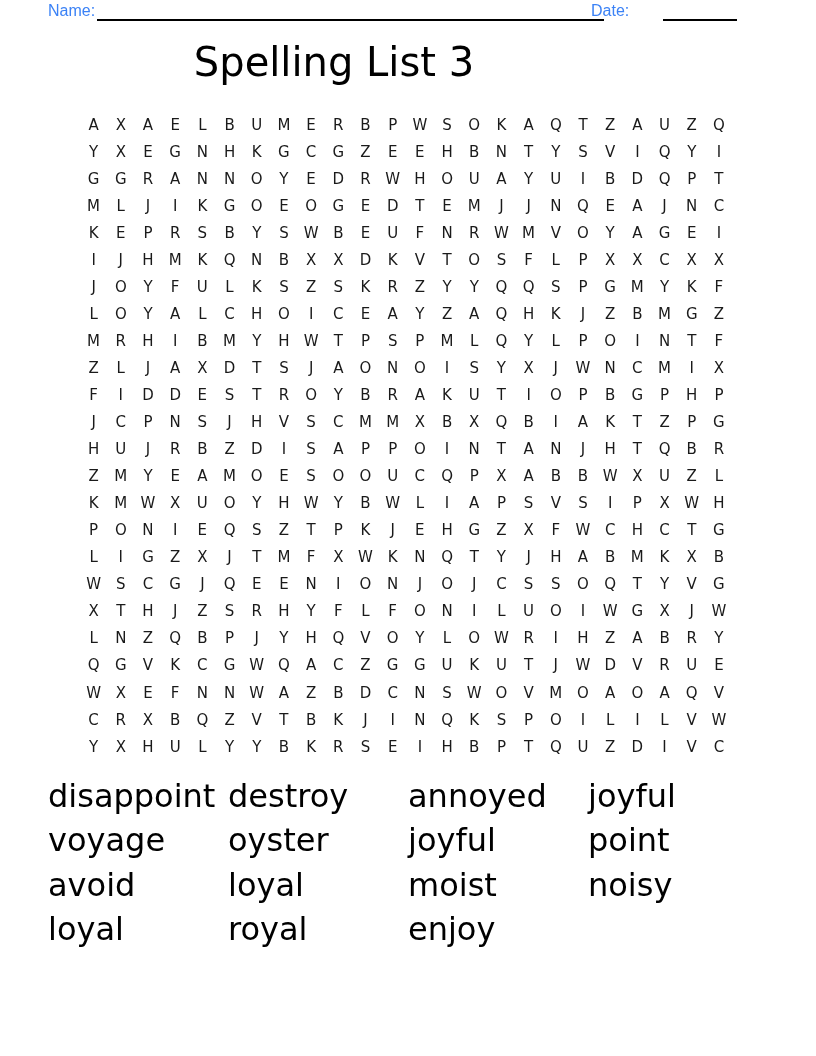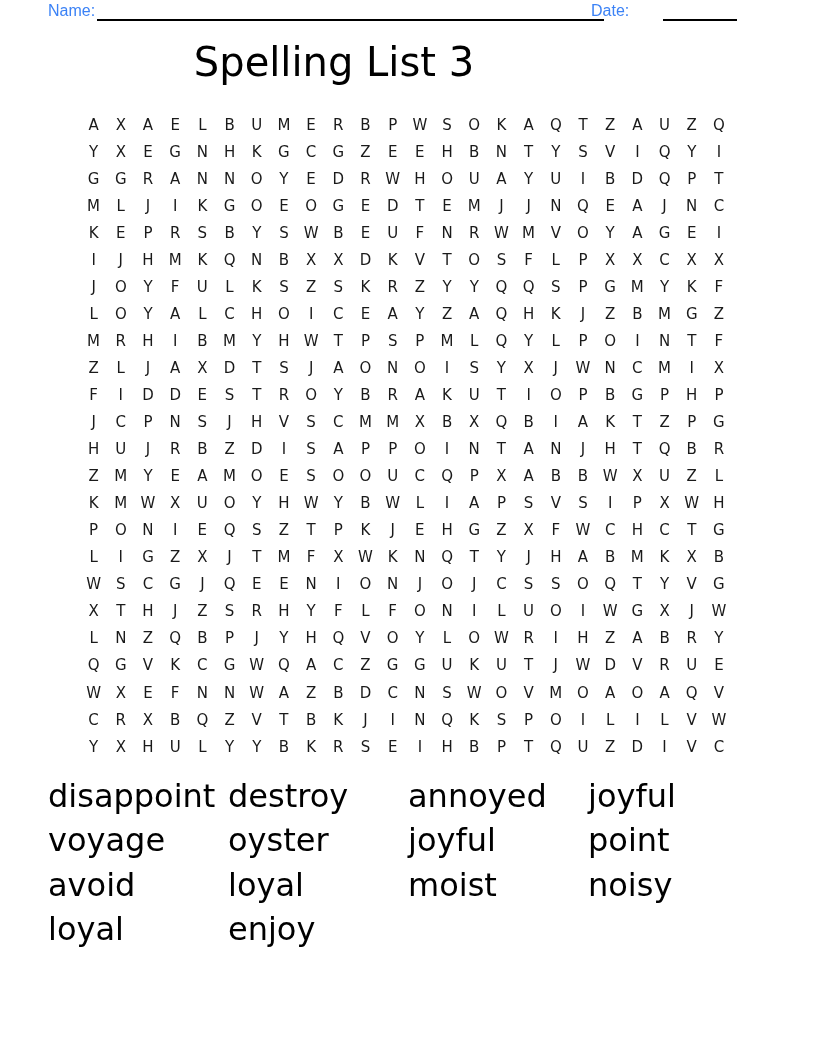--- a/index.html
+++ b/index.html
@@ -672,16 +672,17 @@
       <div class="word">joyful</div>
       <div class="word">voyage</div>
       <div class="word">oyster</div>
       <div class="word">joyful</div>
       <div class="word">point</div>
       <div class="word">avoid</div>
       <div class="word">loyal</div>
       <div class="word">moist</div>
       <div class="word">noisy</div>
       <div class="word">loyal</div>
+      <div class="word">royal</div>
       <div class="word">enjoy</div>
     </div>
 
 </div>
 
 </body></html>

